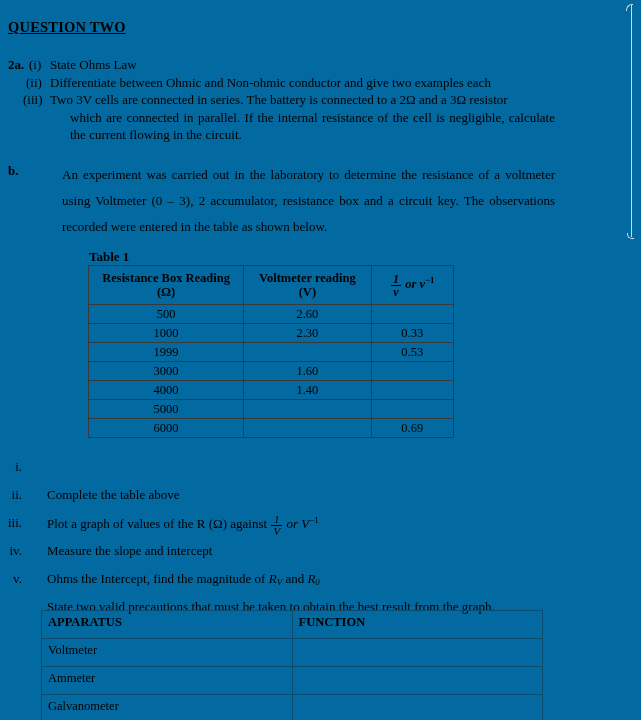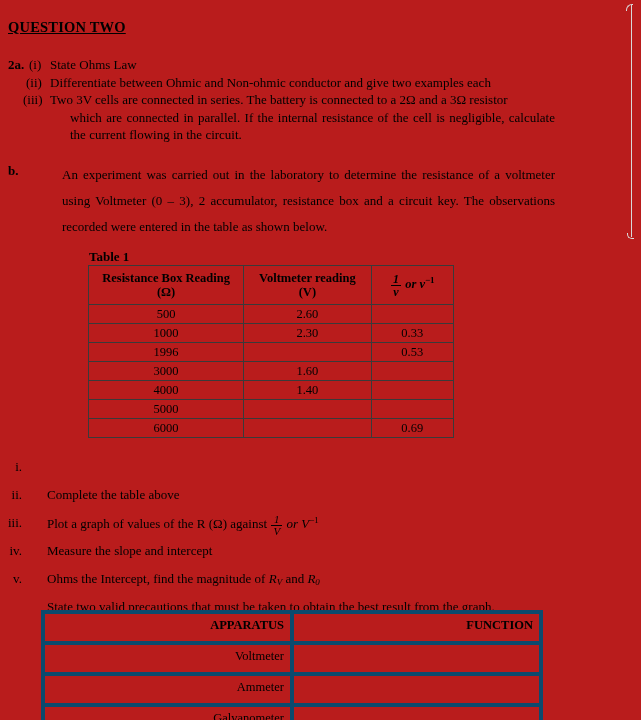--- a/index.html
+++ b/index.html
@@ -13,21 +13,21 @@
     position: relative;
     overflow: hidden;
     font-family: "Liberation Serif", serif;
     color: #000000;
     font-size: 13px;
     line-height: 1.35;
   }
   .page {
     position: absolute;
     inset: 0;
-    background: #b91c1c;
+    background: #0369a1;
     font-family: Liberation Serif, serif;
   }
   
   .page-edge {
     position: absolute;
     left: 631px;
     top: 5px;
     width: 1px;
     height: 232px;
     background: #d8d8d8;
@@ -169,23 +169,23 @@
   
   table.t2 {
     position: absolute;
     left: 41px;
     top: 610px;
     width: 502px;
     border-collapse: collapse;
     font-size: 12.5px;
   }
   table.t2 td, table.t2 th {
-    border: 4px solid #0c4a6e;
+    border: 1px solid #0c4a6e;
     padding: 3px 6px;
-    text-align: right;
+    text-align: left;
     vertical-align: top;
     height: 21px;
   }
   table.t2 th { font-weight: bold; }
   table.t2 col.a1 { width: 251px; }
   table.t2 col.a2 { width: 251px; }
 </style>
 </head>
 <body>
 
@@ -256,21 +256,21 @@
         <td>500</td>
         <td>2.60</td>
         <td></td>
       </tr>
       <tr>
         <td>1000</td>
         <td>2.30</td>
         <td>0.33</td>
       </tr>
       <tr>
-        <td>1996</td>
+        <td>1999</td>
         <td></td>
         <td>0.53</td>
       </tr>
       <tr>
         <td>3000</td>
         <td>1.60</td>
         <td></td>
       </tr>
       <tr>
         <td>4000</td>

